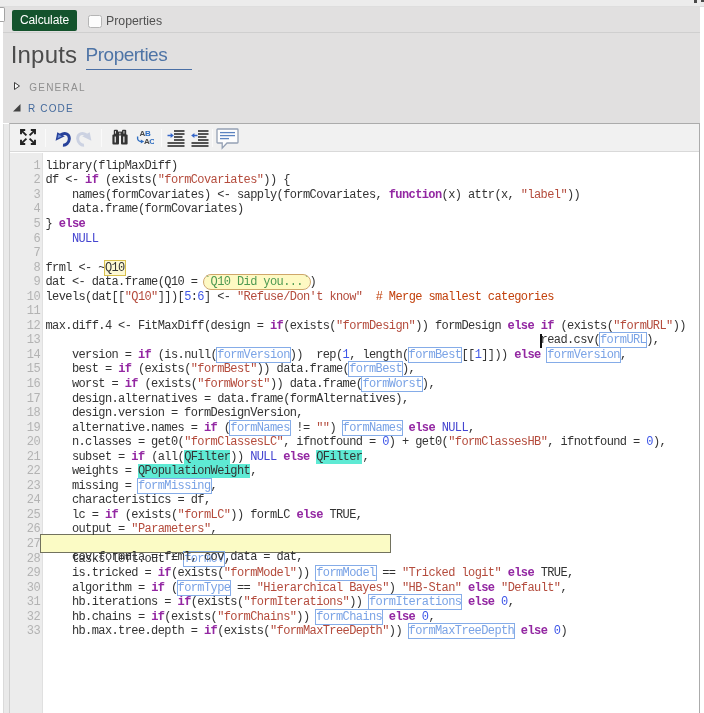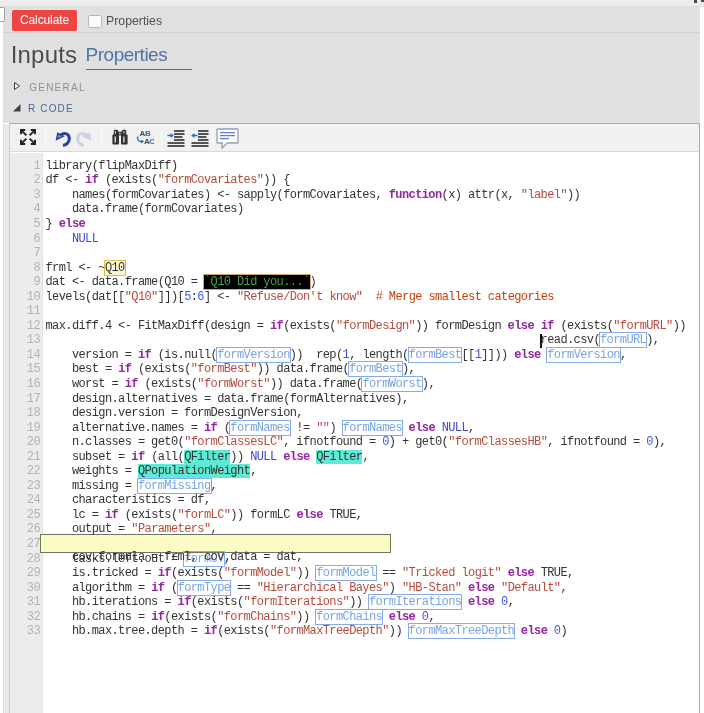--- a/index.html
+++ b/index.html
@@ -5,21 +5,21 @@
   font-family:"Liberation Sans",sans-serif; position:relative; }
 .abs { position:absolute; }
 
 #topstrip { left:0; top:0; width:704px; height:7px; background:#ececec; border-bottom:1px solid #dedede; }
 #panel { left:3px; top:7px; width:697px; height:116px; background:#e1e0e0; }
 #leftwhite { left:0; top:7px; width:3px; height:706px; background:#fff; }
 #splitter { left:3px; top:124px; width:7px; height:589px; background:#e9e9e9;
   border-left:1px solid #dadada; border-right:1px solid #dadada; }
 #handle { left:0; top:7px; width:5px; height:15px; background:#fff; border:1px solid #a3a3a3;
   border-left:none; border-radius:0 2px 2px 0; z-index:5; }
-#btn { left:12px; top:10px; width:65px; height:21px; background:#ef4444; border-radius:2px;
+#btn { left:12px; top:10px; width:65px; height:21px; background:#14532d; border-radius:2px;
   color:#fff; font-size:12px; letter-spacing:-0.1px; text-align:center; line-height:21.5px; }
 #cbx { left:88px; top:14.5px; width:13.5px; height:13.5px; background:#fcfcfc;
   border:1px solid #b5b5b5; border-radius:2.5px; }
 #autolbl { left:106px; top:14.8px; font-size:12.3px; color:#515151; line-height:13.5px; }
 #rowline { left:3px; top:32px; width:697px; height:1px; background:#cfcfcf; }
 #inputs { left:10.7px; top:42.7px; font-size:24px; line-height:24px; color:#4c4c4c; letter-spacing:0.2px; }
 #props { left:85.6px; top:42.7px; font-size:19px; line-height:24px; color:#4e74a6; letter-spacing:-0.5px; }
 #underl { left:85.5px; top:68.6px; width:106px; height:1.7px; background:#4a6fa5; }
 #gentxt { left:29.2px; top:83px; font-size:10px; line-height:10px; letter-spacing:1.25px; color:#8f8f8f; }
 #rcodetxt { left:28px; top:103.8px; font-size:10px; line-height:10px; letter-spacing:1.15px; color:#43699c; }
@@ -33,21 +33,21 @@
   font:12px/14.55px "Liberation Mono",monospace; letter-spacing:-0.6px; white-space:pre; }
 #codepre { left:35.5px; top:34.8px; font:12px/14.55px "Liberation Mono",monospace; letter-spacing:-0.6px; white-space:pre; color:#333; }
 #codepre b.k { color:#9327a2; }
 .s { color:#b44b3c; }
 .n { color:#3f57e8; }
 .a { color:#4545d0;text-align:center; }
 .c { color:#c2410c; }
 .v { color:#7aa3e6; outline:1px solid #85ace8; }
 .g { background:#5eead4; }
 .y { background:#fcf8d4; outline:1px solid #d9c04c; }
-.t { color:#4e9a52; background:#000000; outline:1px solid #cfa76a; }
+.t { color:#4e9a52; background:#fef9c3; outline:1px solid #cfa76a;border-radius:7px; }
 .l27 { position:relative; top:13px;margin-top:40px; }
 #ylite { left:29.6px; top:410.3px; width:351px; height:18.4px; background:#fbfbc5; border:1px solid #72725e; }
 #cursor { left:530.3px; top:209.8px; width:1.3px; height:14.2px; background:#111; z-index:3; }
 svg { position:absolute; }
 </style></head>
 <body>
 <div class="abs" id="topstrip"></div>
 <div class="abs" style="left:693.5px;top:0;width:3px;height:2.5px;background:#4a4a4a"></div>
 <div class="abs" style="left:700.5px;top:0;width:3px;height:2px;background:#4a4a4a"></div>
 <div class="abs" id="leftwhite"></div>

